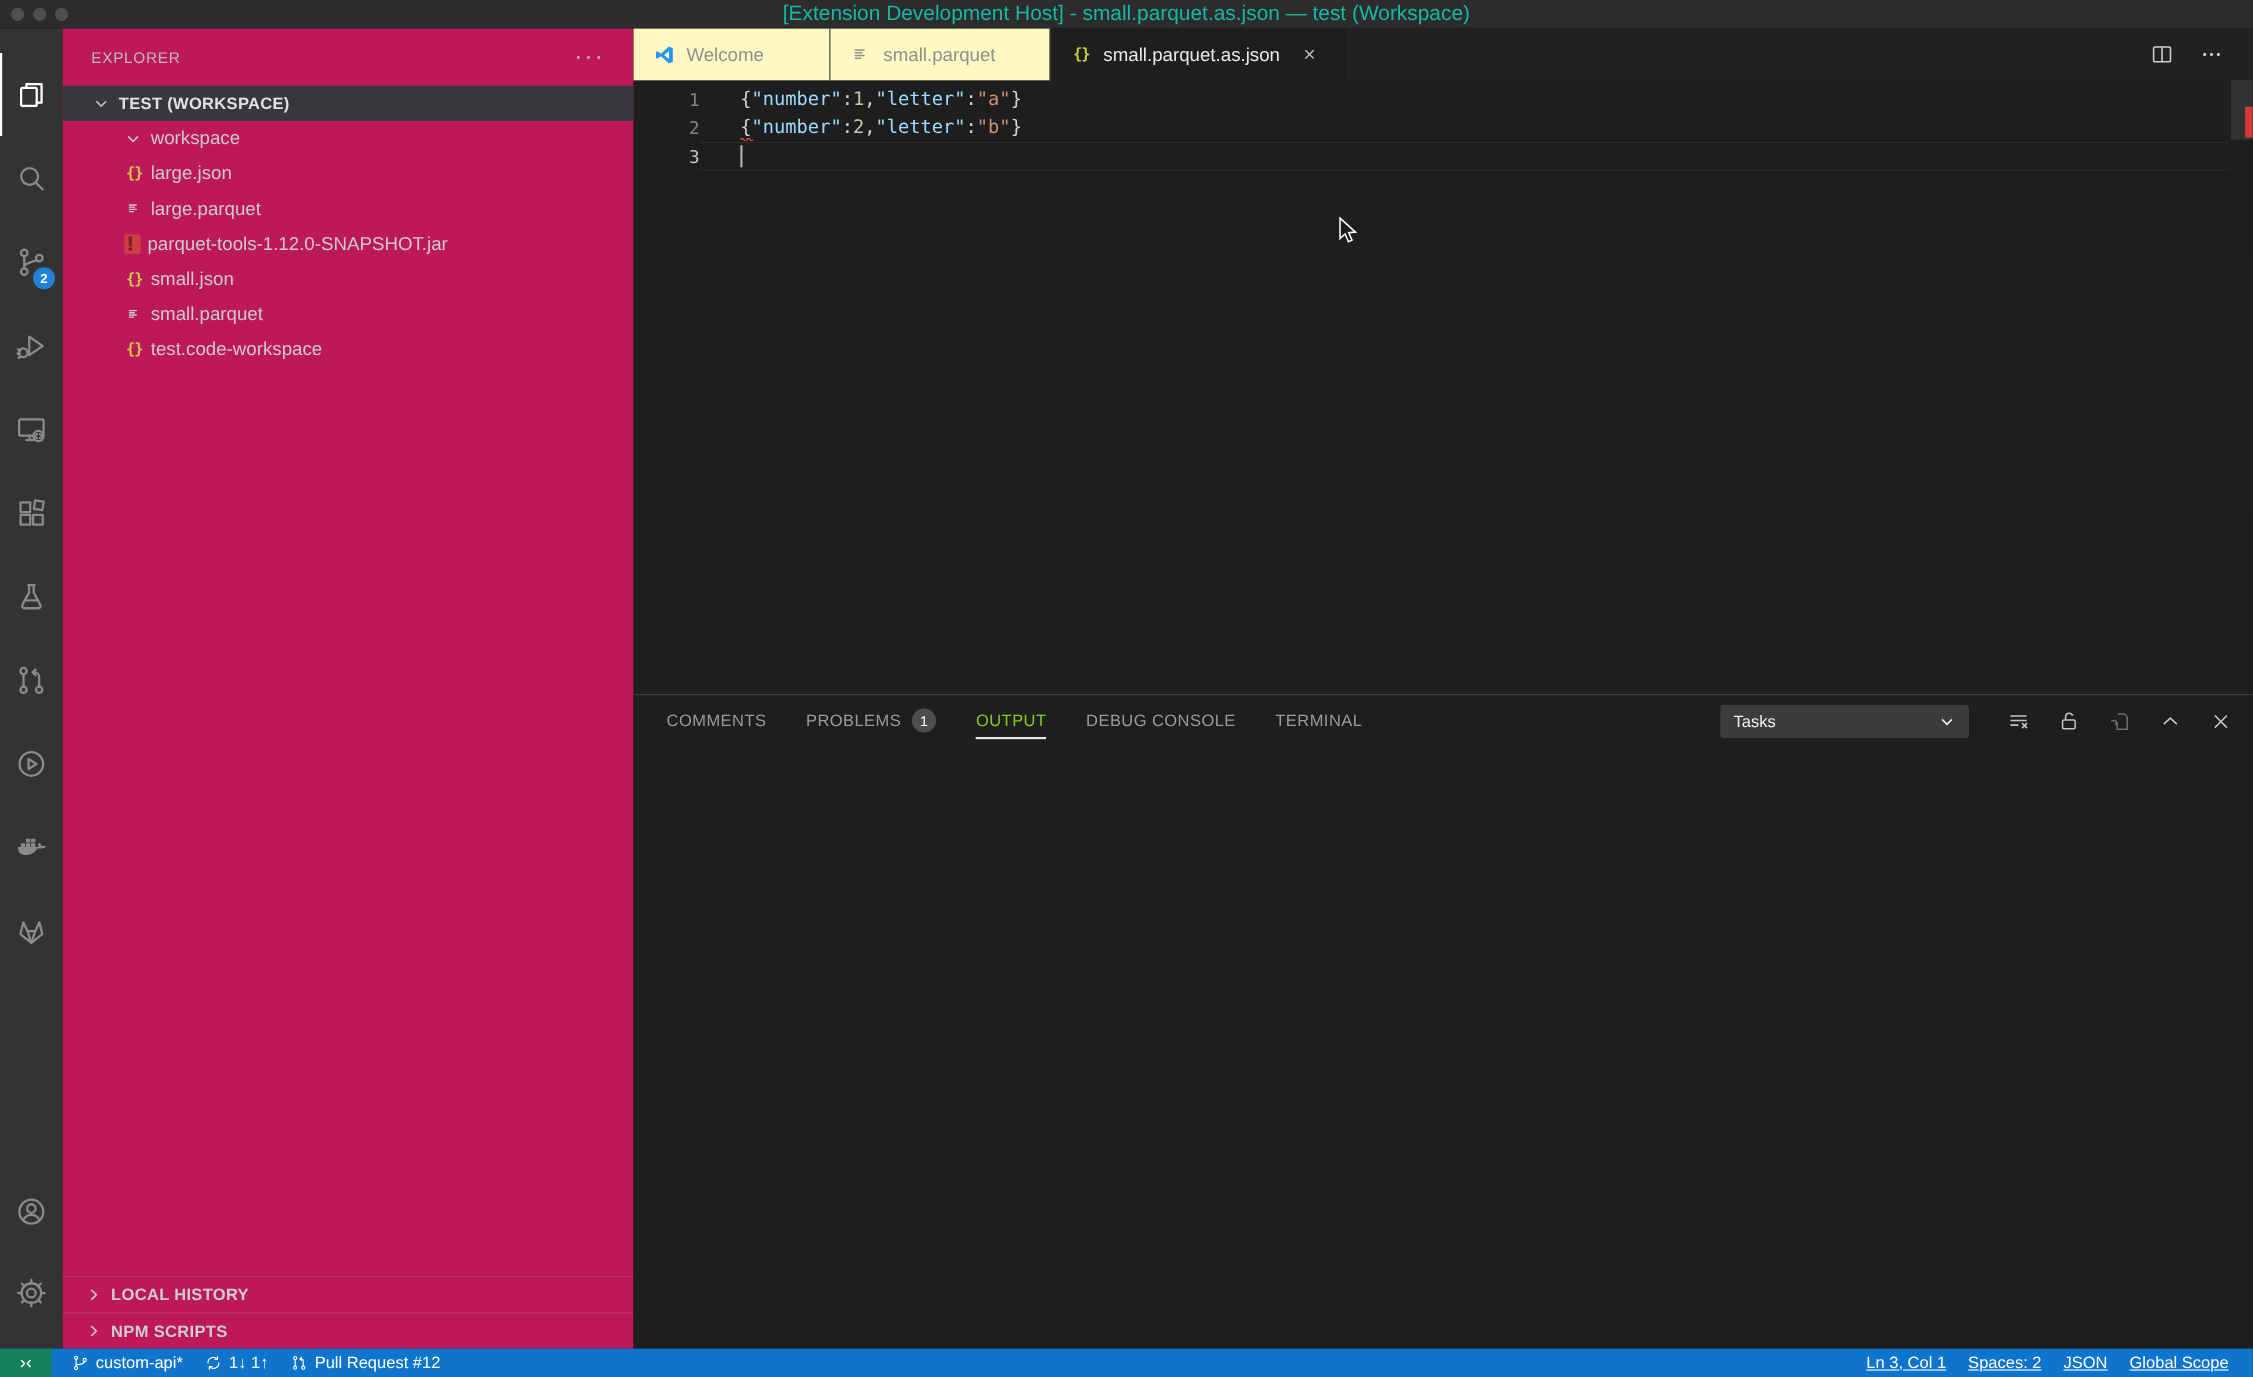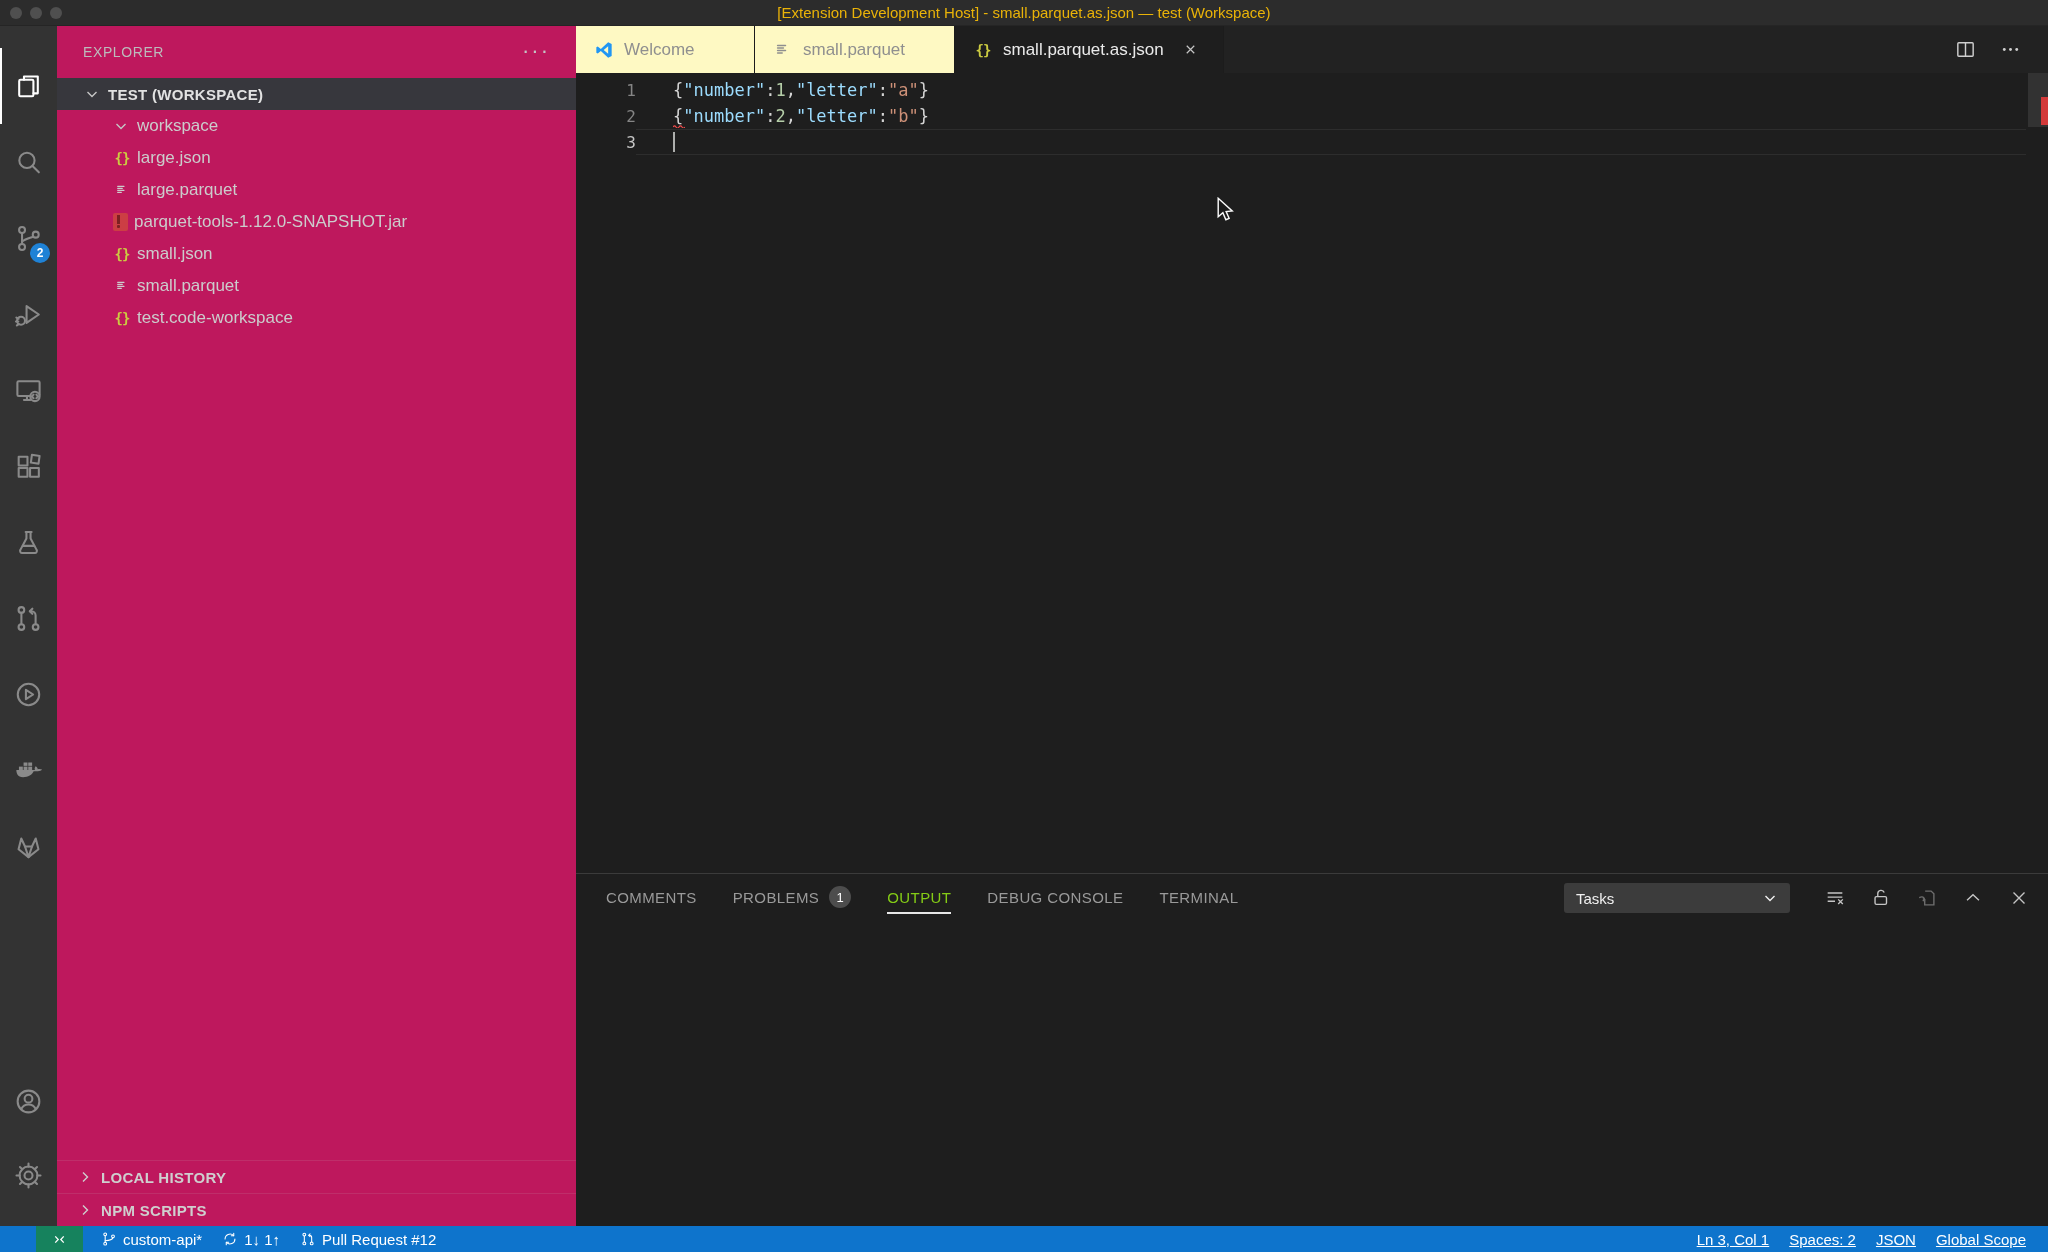--- a/index.html
+++ b/index.html
@@ -3,21 +3,21 @@
 <meta charset="utf-8">
 <style>
   html,body{margin:0;padding:0;width:2048px;height:1252px;overflow:hidden;background:#1e1e1e;
     font-family:"Liberation Sans",sans-serif;-webkit-font-smoothing:antialiased;}
   .icon svg{display:block;}
   
   .titlebar{position:absolute;top:0;left:0;right:0;height:26px;background:#2c2c2c;
     display:flex;align-items:center;justify-content:center;border-bottom:1px solid #252525;box-sizing:border-box;}
   .lights{position:absolute;left:10px;top:0;height:100%;display:flex;align-items:center;gap:8px;}
   .light{width:12px;height:12px;border-radius:50%;background:#4f4f4f;}
-  .window-title{font-size:15px;color:#eab308;white-space:nowrap;}
+  .window-title{font-size:19px;color:#14b8a6;white-space:nowrap;}
   
   .main{position:absolute;top:26px;left:0;right:0;bottom:26px;display:flex;}
   
   .activitybar{width:57px;min-width:57px;background:#333333;position:relative;}
   .ab-top{position:absolute;top:22px;left:0;right:0;display:flex;flex-direction:column;align-items:center;}
   .ab-bottom{position:absolute;bottom:14px;left:0;right:0;display:flex;flex-direction:column;align-items:center;}
   .ab-item{width:57px;height:76px;display:flex;align-items:center;justify-content:center;color:#8a8a8a;position:relative;cursor:pointer;}
   .ab-bottom .ab-item{height:74px;}
   .ab-item.active{color:#ffffff;box-shadow:inset 2px 0 0 #ffffff;}
   .ab-item svg{width:31px;height:31px;}
@@ -67,38 +67,38 @@
     border-top:1px solid rgba(255,255,255,0.07);border-bottom:1px solid rgba(255,255,255,0.07);pointer-events:none;}
   .tok{position:relative;display:inline-block;}
   .tok-p{color:#d4d4d4;} .tok-k{color:var(--jkey);} .tok-n{color:var(--jnum);} .tok-s{color:var(--jstr);}
   .squiggle{position:absolute;left:0;bottom:-2px;}
   .cursor{position:absolute;left:97px;top:3px;width:2px;height:20px;background:#aeafad;}
   .overview{position:absolute;top:0;right:0;width:20px;bottom:0;}
   .ov-slider{position:absolute;top:-4px;right:0;width:20px;height:58px;background:rgba(121,121,121,0.22);}
   .ov-red{position:absolute;right:0;top:24px;width:7px;height:28px;background:#d33a3a;}
   .mouse-cursor{position:absolute;left:639px;top:124px;pointer-events:none;z-index:50;}
   
-  .panel{position:absolute;left:0;right:0;bottom:0;height:353px;background:#1e1e1e;
+  .panel{position:absolute;left:0;right:0;bottom:0;height:595px;background:#1e1e1e;
     border-top:1px solid rgba(128,128,128,0.30);box-sizing:border-box;}
   .panel-tabs{display:flex;gap:36px;padding-left:30px;height:46px;align-items:center;}
   .panel-tab{font-size:15px;letter-spacing:.4px;color:#9a9a9a;position:relative;display:flex;align-items:center;gap:10px;cursor:pointer;height:100%;}
   .panel-tab.active{color:#84cc16;}
   .panel-tab.active::after{content:'';position:absolute;left:0;right:0;bottom:6px;height:2px;background:#e7e7e7;}
   .ptab-badge{background:#4d4d4d;color:#ffffff;border-radius:50%;width:22px;height:22px;font-size:13px;
     display:flex;align-items:center;justify-content:center;}
   .panel-actions{position:absolute;top:9px;right:18px;display:flex;align-items:center;gap:24px;color:#c5c5c5;}
   .tasks-select{width:226px;height:30px;background:#3c3c3c;color:#f0f0f0;font-size:15px;display:flex;
     align-items:center;justify-content:space-between;padding:0 12px;border-radius:3px;box-sizing:border-box;margin-right:10px;cursor:pointer;}
   .tasks-select svg{width:16px;height:16px;}
   .panel-actions .icon{cursor:pointer;}
   .panel-actions .icon svg{width:22px;height:22px;}
   .panel-actions .dim{color:#6e6e6e;}
   
   .statusbar{position:absolute;bottom:0;left:0;right:0;height:26px;background:var(--status);
-    display:flex;align-items:center;color:#ffffff;font-size:15px;padding-left:36px;}
+    display:flex;align-items:center;color:#ffffff;font-size:15px;}
   .remote{width:47px;height:100%;background:var(--remote);display:flex;align-items:center;justify-content:center;cursor:pointer;}
   .remote svg{width:17px;height:17px;}
   .sb-item{display:flex;align-items:center;gap:6px;padding:0 10px;height:100%;cursor:pointer;white-space:nowrap;}
   .sb-item svg{width:16px;height:16px;}
   .sb-left{display:flex;height:100%;margin-left:8px;}
   .sb-right{margin-left:auto;display:flex;height:100%;margin-right:12px;text-decoration:underline;}
 </style>
 </head>
 <body>
 

